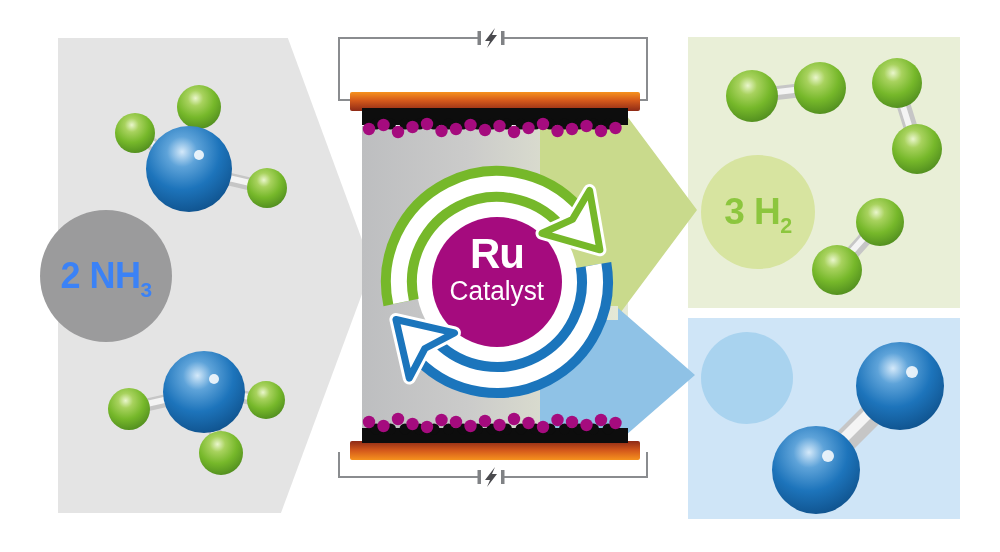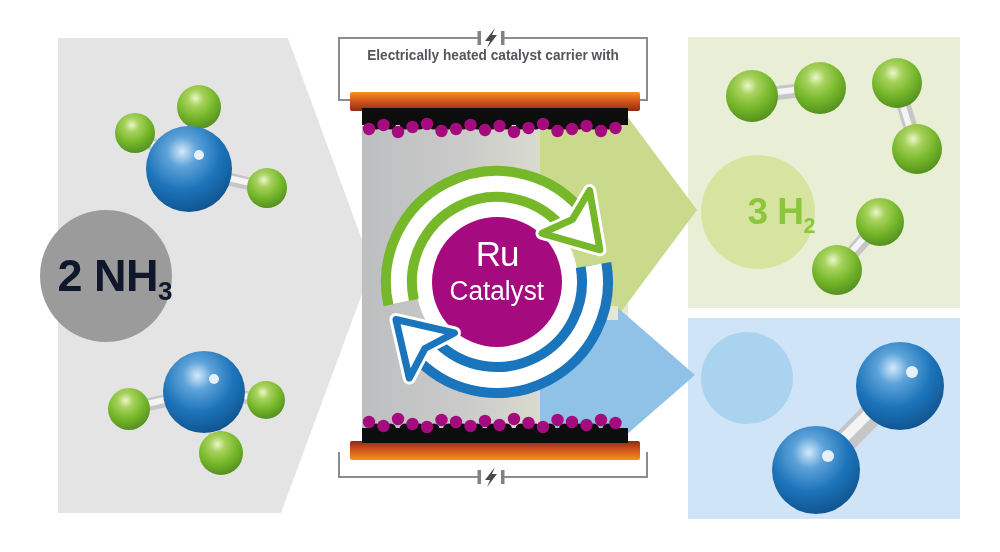--- a/index.html
+++ b/index.html
@@ -5,35 +5,35 @@
   html,body{margin:0;padding:0;background:#ffffff;}
   .stage{position:relative;width:1000px;height:552px;background:#fff;overflow:hidden;
          font-family:"Liberation Sans","DejaVu Sans",sans-serif;}
   .abs{position:absolute;}
   .panel-left{left:58px;top:38px;width:314px;height:475px;background:#e4e4e4;
     clip-path:polygon(0% 0%,73.2% 0%,100% 48.2%,71% 100%,0% 100%);}
   .reaction-zone{left:362px;top:126px;width:266px;height:305px;
     background:linear-gradient(to right,#bdbec0 0%,#cbcbca 40%,#d9dbce 68%,#e6ead7 100%);}
   .panel-h2{left:688px;top:37px;width:272px;height:271px;background:#e9efd7;}
   .panel-n2{left:688px;top:318px;width:272px;height:201px;background:#cfe5f7;}
-  .circle{border-radius:50%;display:flex;align-items:center;justify-content:flex-end;}
+  .circle{border-radius:50%;display:flex;align-items:center;justify-content:center;}
   .c-reactant{left:40px;top:210px;width:132px;height:132px;background:#9b9b9c;}
   .c-h2{left:701px;top:155px;width:114px;height:114px;background:#d7e4a0;}
   .c-n2{left:701px;top:332px;width:92px;height:92px;background:#a9d3ef;}
   .lbl{font-weight:bold;letter-spacing:-0.5px;white-space:nowrap;}
-  .lbl-reactant{color:#0f172a;font-size:45px;}
+  .lbl-reactant{color:#3b82f6;font-size:36px;}
   .lbl-h2{color:#8cc63e;font-size:37px;}
   .lbl-n2{color:#1b75bc;font-size:35px;}
   .sub{font-size:0.58em;transform:translateY(9px);display:inline-block;}
   svg.overlay{position:absolute;left:0;top:0;pointer-events:none;}
   .title-box{left:341px;top:45px;width:304px;text-align:center;color:#54565a;
     font-weight:bold;font-size:15.5px;line-height:19px;}
   .title-box .tline{display:inline-block;transform:scaleX(0.88);white-space:nowrap;}
   .ru-box{left:417px;top:231px;width:160px;text-align:center;color:#ffffff;}
-  .ru-el{font-size:35px;font-weight:normal;line-height:46px;letter-spacing:-1px;}
+  .ru-el{font-size:42px;font-weight:bold;line-height:46px;letter-spacing:-1px;}
   .ru-word{font-size:27px;font-weight:400;line-height:28px;display:inline-block;transform:scaleX(0.97);}
   .ztxt{z-index:5;}
 </style>
 </head>
 <body>
 
 <div class="stage">
 
   <div class="abs panel-left"></div>
   <div class="abs reaction-zone"></div>
@@ -249,21 +249,20 @@
       <line x1="900" y1="386" x2="816" y2="470" stroke="#c6c6c6" stroke-width="24" stroke-linecap="round"></line>
       <line x1="898" y1="384" x2="814" y2="468" stroke="#f4f4f4" stroke-width="10" stroke-linecap="round"></line>
       <circle cx="900" cy="386" r="44" fill="url(#gb)"></circle>
       <circle cx="912" cy="372" r="6" fill="#ffffff" opacity="0.85"></circle>
       <circle cx="816" cy="470" r="44" fill="url(#gb)"></circle>
       <circle cx="828" cy="456" r="6" fill="#ffffff" opacity="0.85"></circle>
     </g>
   </svg>
 
   <div class="abs title-box ztxt">
-    <div><span class="tline">Electrically heated catalyst carrier with</span></div>
   </div>
 
   <div class="abs ru-box ztxt">
     <div class="ru-el">Ru</div>
     <div class="ru-word">Catalyst</div>
   </div>
 
   <div class="abs circle c-reactant ztxt" style="background:transparent;">
     <span class="lbl lbl-reactant"><span>2 NH</span><span class="sub">3</span></span>
   </div>

